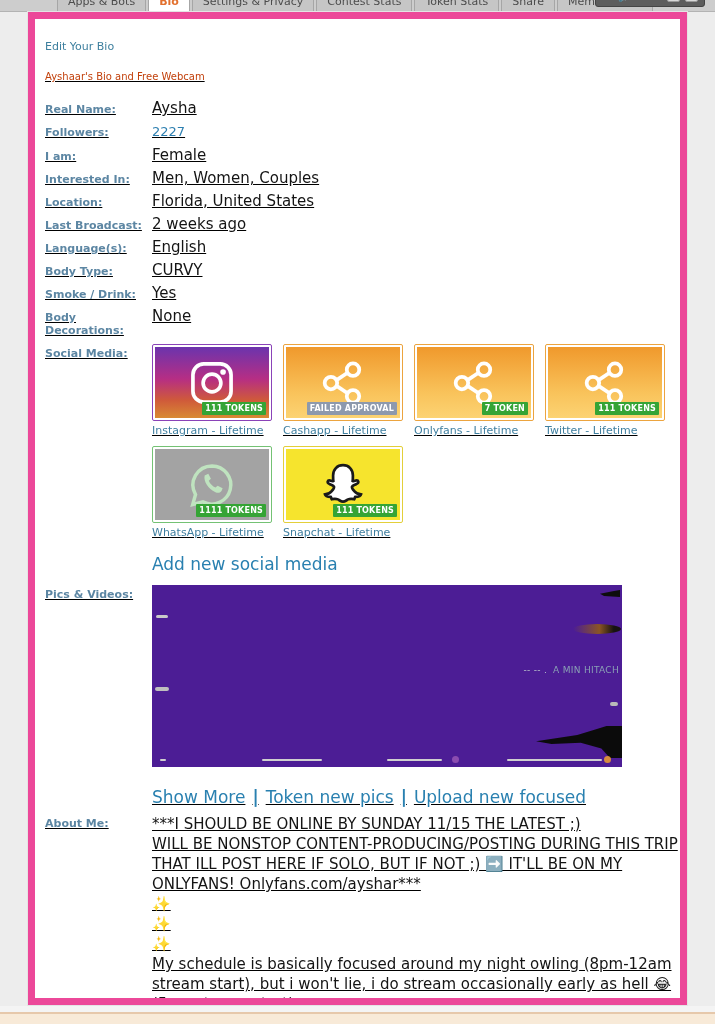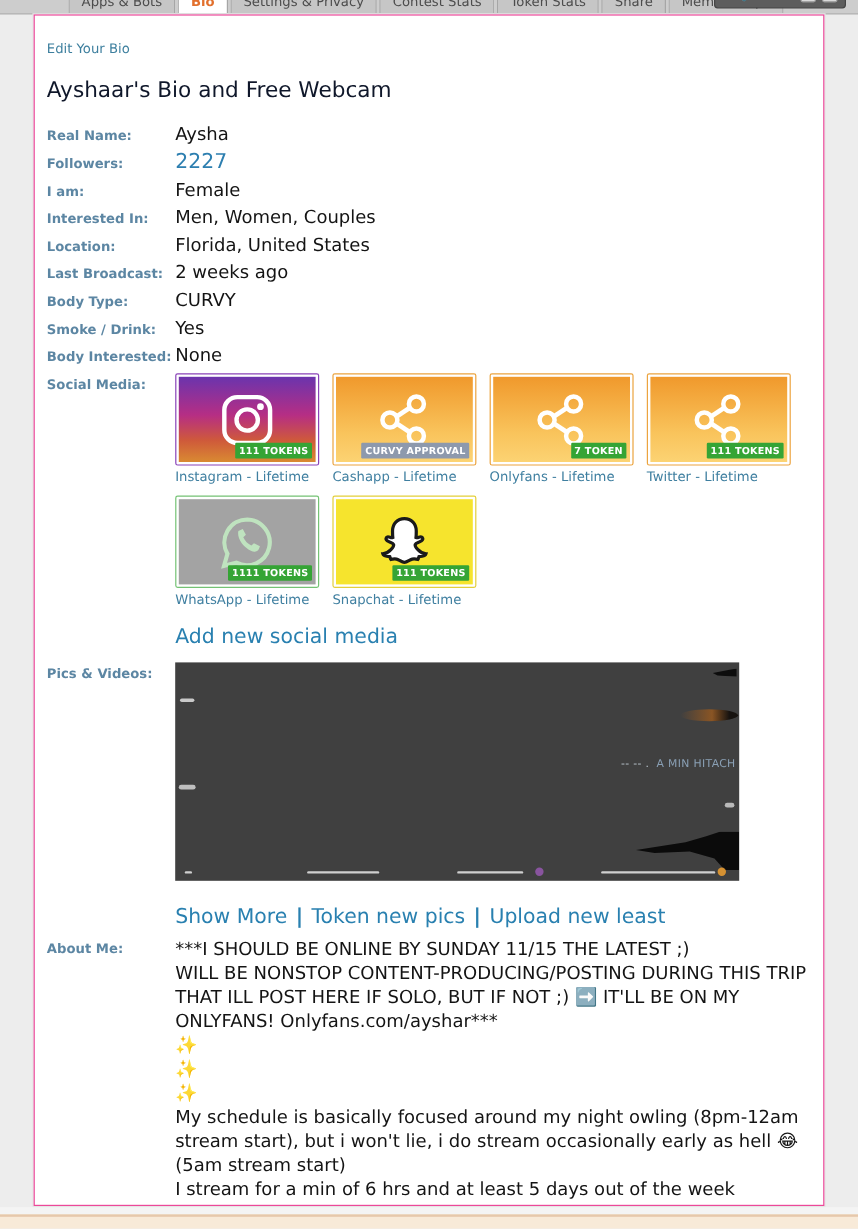--- a/index.html
+++ b/index.html
@@ -26,31 +26,31 @@
     background:#5d5d5d; border:1px solid #444; border-radius:3px;
     display:flex; align-items:center; gap:5px; padding:0 6px;
   }
   .vol-count { font-size:9px; color:#d8d8d8; }
   .vol-speaker { font-size:9px; color:#cfcfcf; }
   .vol-pct { font-size:9px; color:#7ed321; font-weight:bold; }
   .vol-btn { width:13px; height:11px; background:#d9d9d9; border-radius:2px; border:1px solid #9a9a9a; }
   
   .card {
     position:absolute; left:28px; top:12px; width:659px; height:993px;
-    background:#fff; border:1px solid #ec4899; box-shadow:0 0 0 1px #e4e4e4;
-    padding:16px 0 0 10px; overflow:hidden;
+    background:#fff; border:7px solid #ec4899; box-shadow:0 0 0 1px #e4e4e4;
+    padding:16px 0 0 10px; overflow:hidden;text-decoration:underline;
   }
   .edit-bio { display:inline-block; font-size:11px; color:#3d7f9e; text-decoration:none; cursor:pointer; }
-  .title { font-size:18px; font-weight:normal; color:#0f172a; margin:17px 0 18px 0; }
+  .title { font-size:10px; font-weight:normal; color:#c2410c; margin:17px 0 18px 0; }
   .row { display:flex; margin-bottom:7px; }
   .row .label {
     width:107px; flex:none; font-size:11px; font-weight:bold; color:#5c86a3; padding-top:3px;
   }
   .row .value { font-size:15px; color:#141414; line-height:16px; }
-  .value-link { font-size:17px; color:#2d7fb0; text-decoration:none; cursor:pointer; }
+  .value-link { font-size:13px; color:#2d7fb0; text-decoration:none; cursor:pointer; }
   
   .social-row { margin-top:3px; }
   .tiles-row { display:flex; gap:11px; margin-bottom:3px; }
   .tile { width:120px; cursor:pointer; }
   .tile-frame { height:77px; border:1px solid; border-radius:2px; padding:2px; background:#fff; }
   .tile-bg { width:100%; height:100%; position:relative; display:flex; align-items:center; justify-content:center; }
   .bf-instagram { border-color:#8a43b8; }
   .bf-orange   { border-color:#eca43f; }
   .bf-whatsapp { border-color:#74c274; }
   .bf-snapchat { border-color:#e3cf3a; }
@@ -60,21 +60,21 @@
   .bg-snapchat  { background:#f6e42d; }
   .badge {
     position:absolute; right:3px; bottom:3px; font-size:8px; font-weight:bold;
     color:#fff; padding:2px 3px; border-radius:1px; letter-spacing:0.2px; white-space:nowrap;
   }
   .badge-tokens { background:#35a435; }
   .badge-failed { background:#8d99ad; }
   .tile-caption { font-size:11px; color:#3f7fa0; margin-top:3px; }
   .add-social { display:inline-block; font-size:17px; color:#2980b0; margin-top:12px; margin-bottom:4px; text-decoration:none; cursor:pointer; }
   
-  .pics-box { position:relative; width:470px; height:182px; background:#404040; }
+  .pics-box { position:relative; width:470px; height:182px; background:#4c1d95; }
   .art { position:absolute; }
   .art-wedge {
     right:2px; top:5px; width:20px; height:7px; background:#0d0d0d;
     clip-path:polygon(0 55%, 70% 15%, 100% 0, 100% 100%, 20% 85%);
   }
   .art-smear {
     right:1px; top:39px; width:48px; height:10px; border-radius:50%;
     background:linear-gradient(to right, rgba(150,90,40,0) 0%, #8a5524 55%, #171310 85%);
   }
   .art-caption {
@@ -157,29 +157,33 @@
   </div>
   <div class="row">
     <div class="label">Location:</div>
     <div class="value">Florida, United States</div>
   </div>
   <div class="row">
     <div class="label">Last Broadcast:</div>
     <div class="value">2 weeks ago</div>
   </div>
   <div class="row">
+    <div class="label">Language(s):</div>
+    <div class="value">English</div>
+  </div>
+  <div class="row">
     <div class="label">Body Type:</div>
     <div class="value">CURVY</div>
   </div>
   <div class="row">
     <div class="label">Smoke / Drink:</div>
     <div class="value">Yes</div>
   </div>
   <div class="row">
-    <div class="label">Body Interested:</div>
+    <div class="label">Body Decorations:</div>
     <div class="value">None</div>
   </div>
 
   
   <div class="row social-row">
     <div class="label">Social Media:</div>
     <div class="social-content">
       <div class="tiles-row">
 
         <div class="tile">
@@ -203,21 +207,21 @@
               <div class="tile-bg bg-orange">
             <span>
               <svg viewBox="0 0 24 24" width="50" height="50">
                 <circle cx="16.8" cy="5.6" r="3" fill="none" stroke="#fff" stroke-width="1.8"></circle>
                 <circle cx="6.2" cy="12" r="3" fill="none" stroke="#fff" stroke-width="1.8"></circle>
                 <circle cx="16.8" cy="18.4" r="3" fill="none" stroke="#fff" stroke-width="1.8"></circle>
                 <line x1="8.9" y1="10.6" x2="14.2" y2="7.1" stroke="#fff" stroke-width="1.8"></line>
                 <line x1="8.9" y1="13.4" x2="14.2" y2="16.9" stroke="#fff" stroke-width="1.8"></line>
               </svg>
             </span>
-            <span class="badge badge-failed">CURVY APPROVAL</span>
+            <span class="badge badge-failed">FAILED APPROVAL</span>
           </div>
             </div>
           <div class="tile-caption">Cashapp - Lifetime</div>
         </div>
 
         <div class="tile">
           <div class="tile-frame bf-orange">
               <div class="tile-bg bg-orange">
             <span>
               <svg viewBox="0 0 24 24" width="50" height="50">
@@ -304,21 +308,21 @@
         <div class="caption-strip">
           <span class="cdash cd1"></span>
             <span class="cdash cd2"></span>
           <span class="cdash cd3"></span>
             <span class="cdash cd4"></span>
           <span class="cdot cdot-purple"></span>
           <span class="cdot cdot-orange"></span>
         </div>
       </div>
       <div class="pics-links">
-        <a>Show More</a><span class="sep">|</span><a>Token new pics</a><span class="sep">|</span><a>Upload new least</a>
+        <a>Show More</a><span class="sep">|</span><a>Token new pics</a><span class="sep">|</span><a>Upload new focused</a>
       </div>
     </div>
   </div>
 
   
   <div class="row about-row">
     <div class="label">About Me:</div>
     <div class="about-text">***I SHOULD BE ONLINE BY SUNDAY 11/15 THE LATEST ;)
 WILL BE NONSTOP CONTENT-PRODUCING/POSTING DURING THIS TRIP
 THAT ILL POST HERE IF SOLO, BUT IF NOT ;) ➡️ IT'LL BE ON MY

